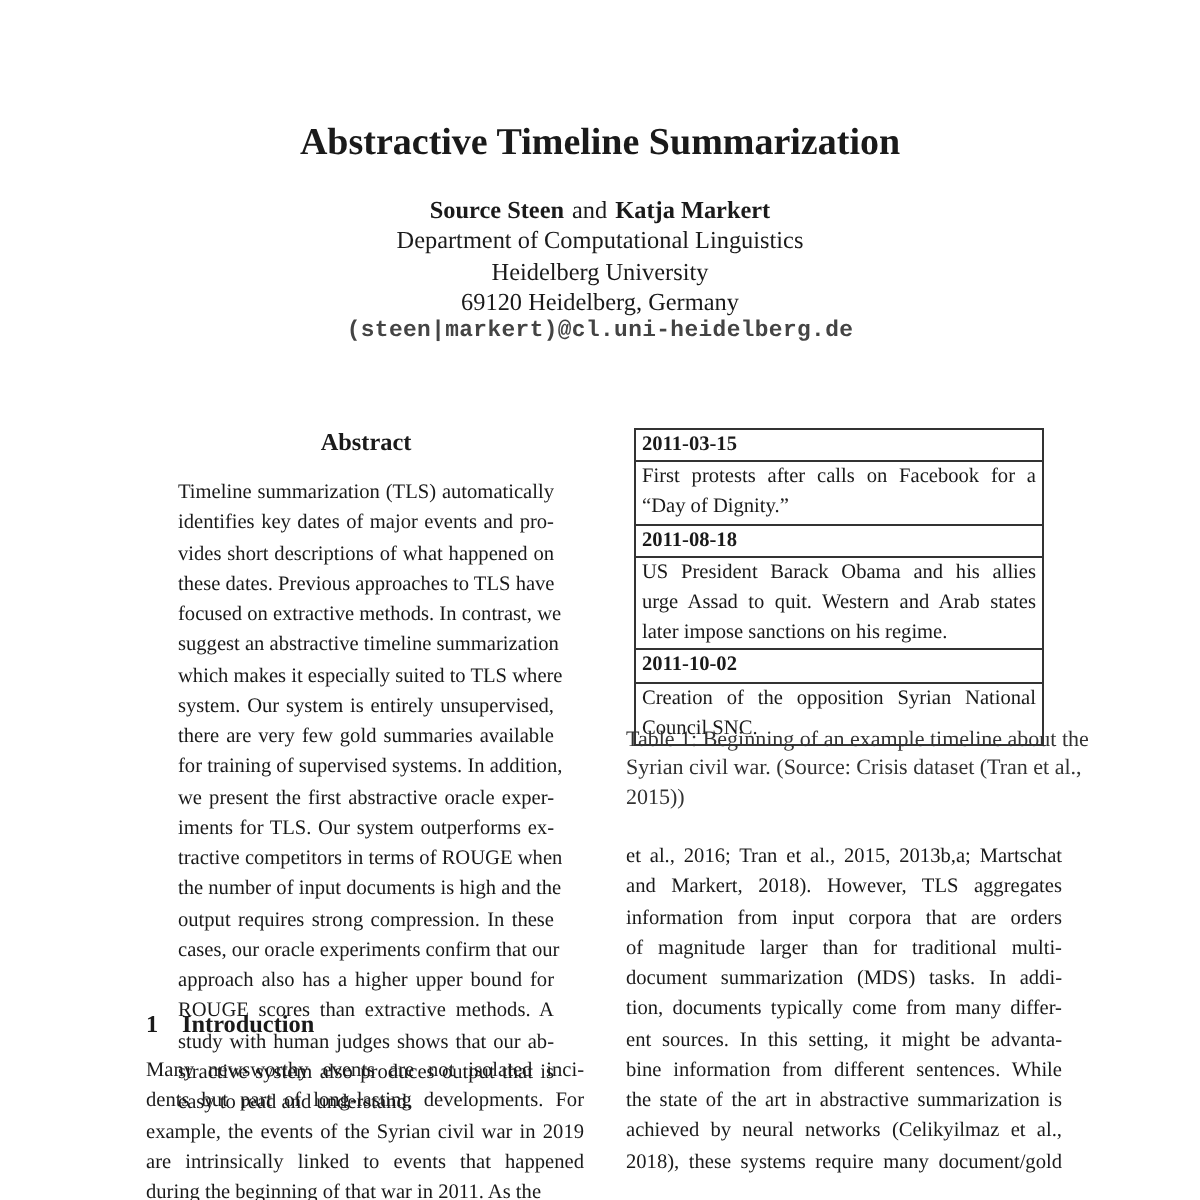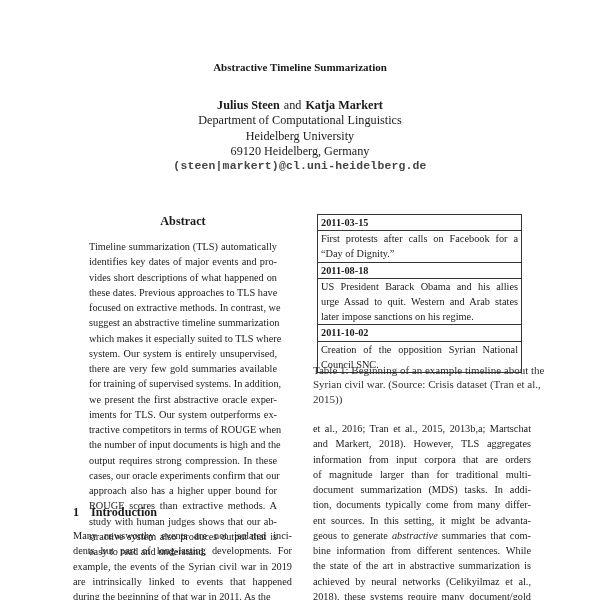--- a/index.html
+++ b/index.html
@@ -1,19 +1,19 @@
 <!DOCTYPE html>
 <html><head>
 <meta charset="utf-8">
 <style>
   html, body { margin: 0; padding: 0; background: #ffffff; }
   body { width: 600px; height: 600px; position: relative; overflow: hidden;
          font-family: "Liberation Serif", "DejaVu Serif", serif; color: #1a1a1a; }
   .abs { position: absolute; }
-  .title { left: 0; width: 600px; top: 61px; text-align: center; font-weight: bold; font-size: 11px; }
+  .title { left: 0; width: 600px; top: 61px; text-align: center; font-weight: bold; font-size: 19px; }
   .authors { left: 0; width: 600px; top: 98px; text-align: center; font-size: 12.2px; line-height: 15.3px; }
   .authors .names { font-weight: bold; }
   .authors .and { font-weight: normal; padding: 0 4px; }
   .authors .email { font-family: "Liberation Mono", "DejaVu Sans Mono", monospace; font-size: 11.4px; letter-spacing: 0.2px; color: #444; font-weight: bold; }
   .abstract-head { left: 89px; width: 188px; top: 214px; text-align: center; font-weight: bold; font-size: 12.2px; }
   .just { text-align: justify; text-align-last: left; font-size: 10.3px; line-height: 15.25px; hyphens: manual; }
   .just .ln { display: block; text-align: justify; text-align-last: justify; white-space: nowrap; }
   .just .ln.last { text-align-last: left; }
   .abstract-body { left: 89px; width: 188px; top: 239px; }
   .intro-head { left: 73px; top: 505px; font-weight: bold; font-size: 12.2px; }
@@ -30,21 +30,21 @@
   .caption .ln.last { text-align-last: left; }
   em { font-style: italic; }
 </style>
 </head>
 <body>
 
 <div class="abs title">Abstractive Timeline Summarization</div>
 
 <div class="abs authors">
   <div>
-    <span class="names">Julius Steen</span><span class="and">and</span><span class="names">Katja Markert</span>
+    <span class="names">Source Steen</span><span class="and">and</span><span class="names">Katja Markert</span>
   </div>
   <div>Department of Computational Linguistics</div>
   <div>Heidelberg University</div>
   <div>69120 Heidelberg, Germany</div>
   <div class="email">(steen|markert)@cl.uni-heidelberg.de</div>
 </div>
 
 <div class="abs abstract-head">Abstract</div>
 <div class="abs just abstract-body">
     <span class="ln">Timeline summarization (TLS) automatically</span>
@@ -121,18 +121,17 @@
   </div>
 
 <div class="abs just right-body">
     <span class="ln">et al., 2016; Tran et al., 2015, 2013b,a; Martschat</span>
     <span class="ln">and Markert, 2018). However, TLS aggregates</span>
     <span class="ln">information from input corpora that are orders</span>
     <span class="ln">of magnitude larger than for traditional multi-</span>
     <span class="ln">document summarization (MDS) tasks. In addi-</span>
     <span class="ln">tion, documents typically come from many differ-</span>
     <span class="ln">ent sources. In this setting, it might be advanta-</span>
-    <span class="ln">geous to generate <em>abstractive</em> summaries that com-</span>
     <span class="ln">bine information from different sentences. While</span>
     <span class="ln">the state of the art in abstractive summarization is</span>
     <span class="ln">achieved by neural networks (Celikyilmaz et al.,</span>
     <span class="ln">2018), these systems require many document/gold</span>
   </div>
 
 </body></html>

